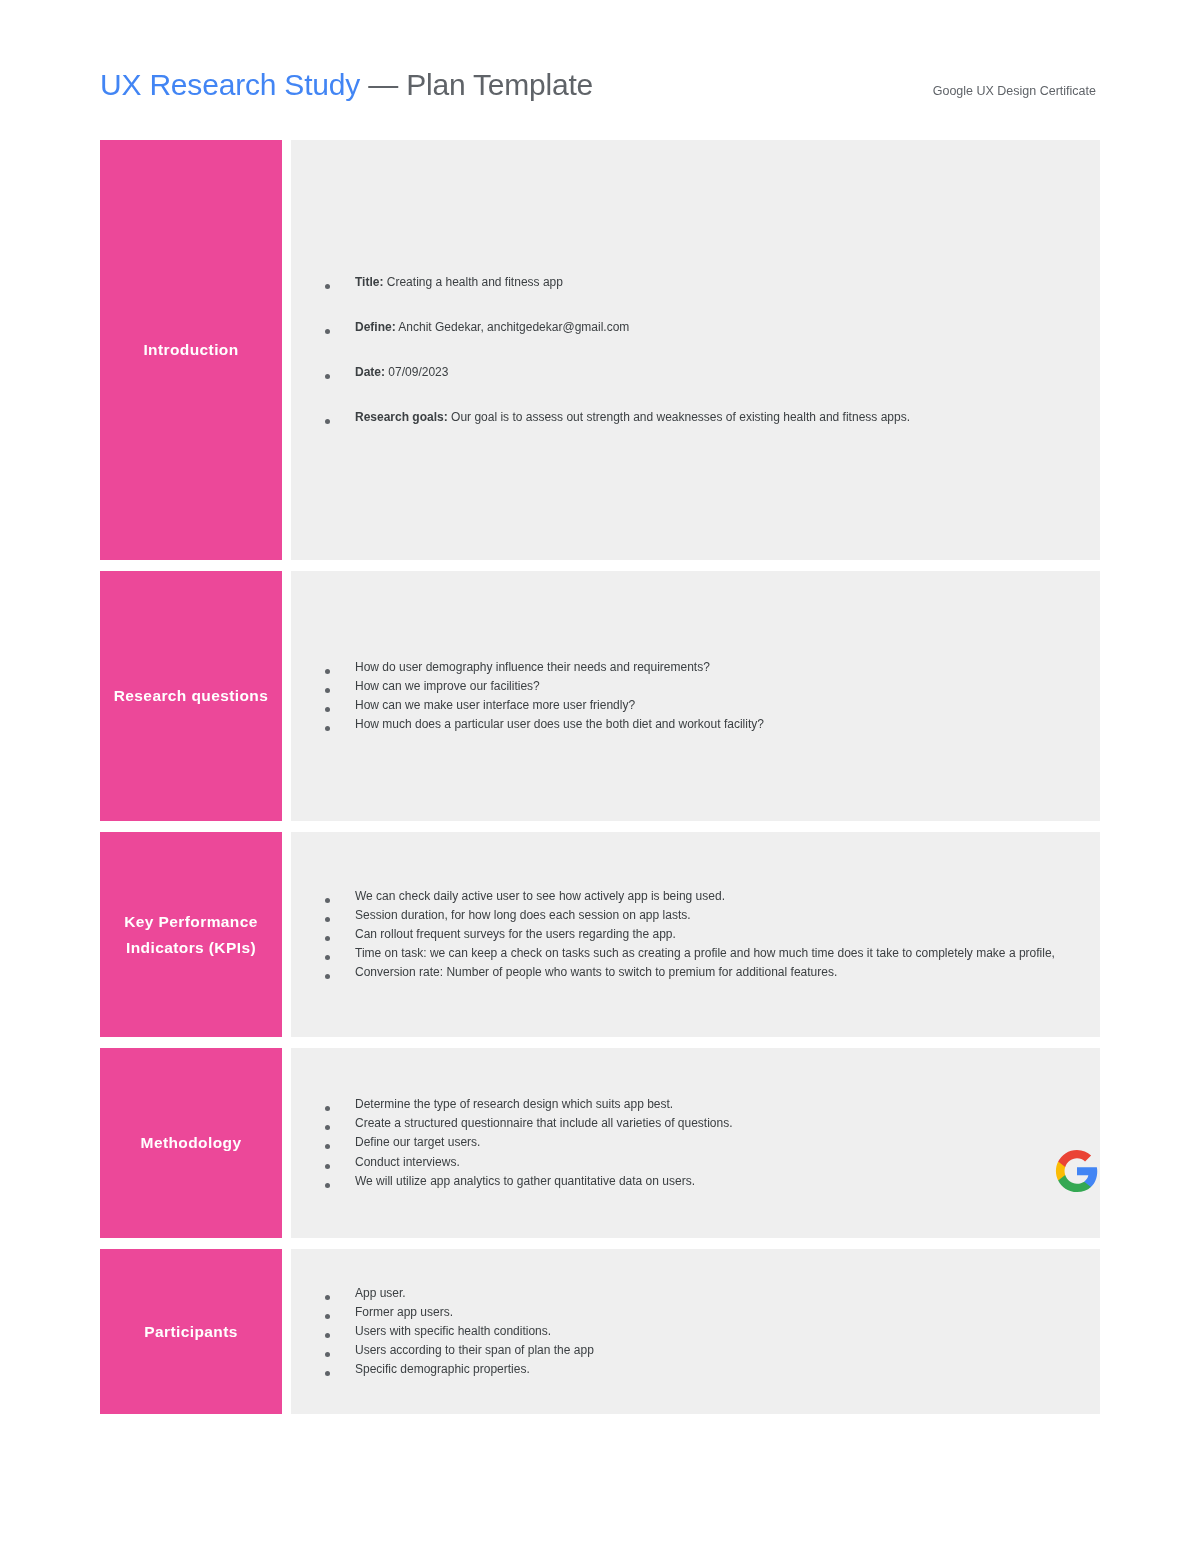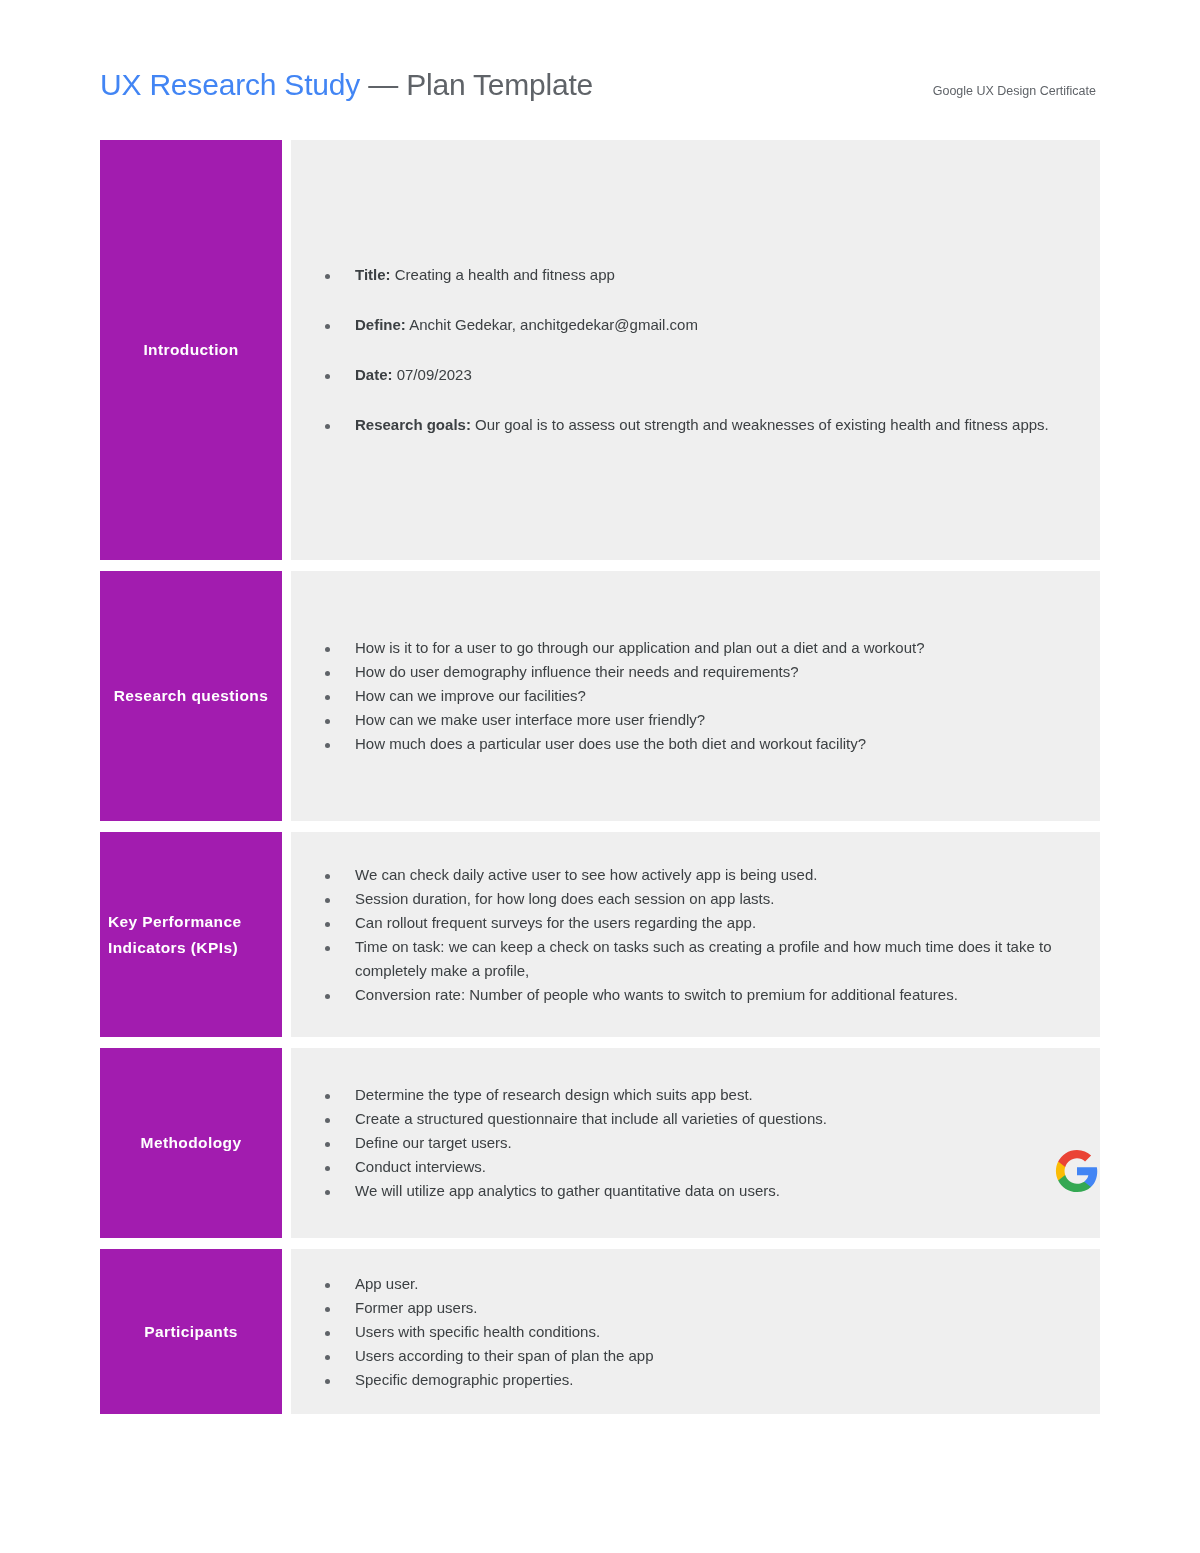--- a/index.html
+++ b/index.html
@@ -58,26 +58,26 @@
     flex-direction: column;
     gap: 11px;
   }
   .plan-row {
     display: flex;
     align-items: stretch;
     gap: 9px;
   }
   .row-label {
     flex: 0 0 182px;
-    background: #a21caf;
+    background: #ec4899;
     color: #ffffff;
     display: flex;
     align-items: center;
     justify-content: center;
-    text-align: left;
+    text-align: center;
     font-size: 15.5px;
     font-weight: 700;
     letter-spacing: 0.4px;
     line-height: 1.62;
     padding: 6px 8px;
     box-sizing: border-box;
   }
   .row-content {
     flex: 1 1 auto;
     background: #efefef;
@@ -88,21 +88,21 @@
   }
   .row-content ul {
     list-style: none;
     margin: 0;
     padding: 0;
     width: 100%;
   }
   .row-content li {
     position: relative;
     padding-left: 38px;
-    font-size: 15px;
+    font-size: 12px;
     line-height: 1.6;
     color: #3c4043;
   }
   .row-content li::before {
     content: "";
     position: absolute;
     left: 8px;
     top: 11px;
     width: 5px;
     height: 5px;
@@ -158,21 +158,20 @@
           <li><b>Date:</b><span> 07/09/2023</span></li>
           <li><b>Research goals:</b><span> Our goal is to assess out strength and weaknesses of existing health and fitness apps.</span></li>
         </ul>
       </div>
     </div>
 
     <div class="plan-row row-research">
       <div class="row-label">Research questions</div>
       <div class="row-content">
         <ul class="tight">
-          <li><span>How is it to for a user to go through our application and plan out a diet and a workout?</span></li>
           <li><span>How do user demography influence their needs and requirements?</span></li>
           <li><span>How can we improve our facilities?</span></li>
           <li><span>How can we make user interface more user friendly?</span></li>
           <li><span>How much does a particular user does  use the both diet and workout facility?</span></li>
         </ul>
       </div>
     </div>
 
     <div class="plan-row row-kpi">
       <div class="row-label">Key Performance Indicators (KPIs)</div>

